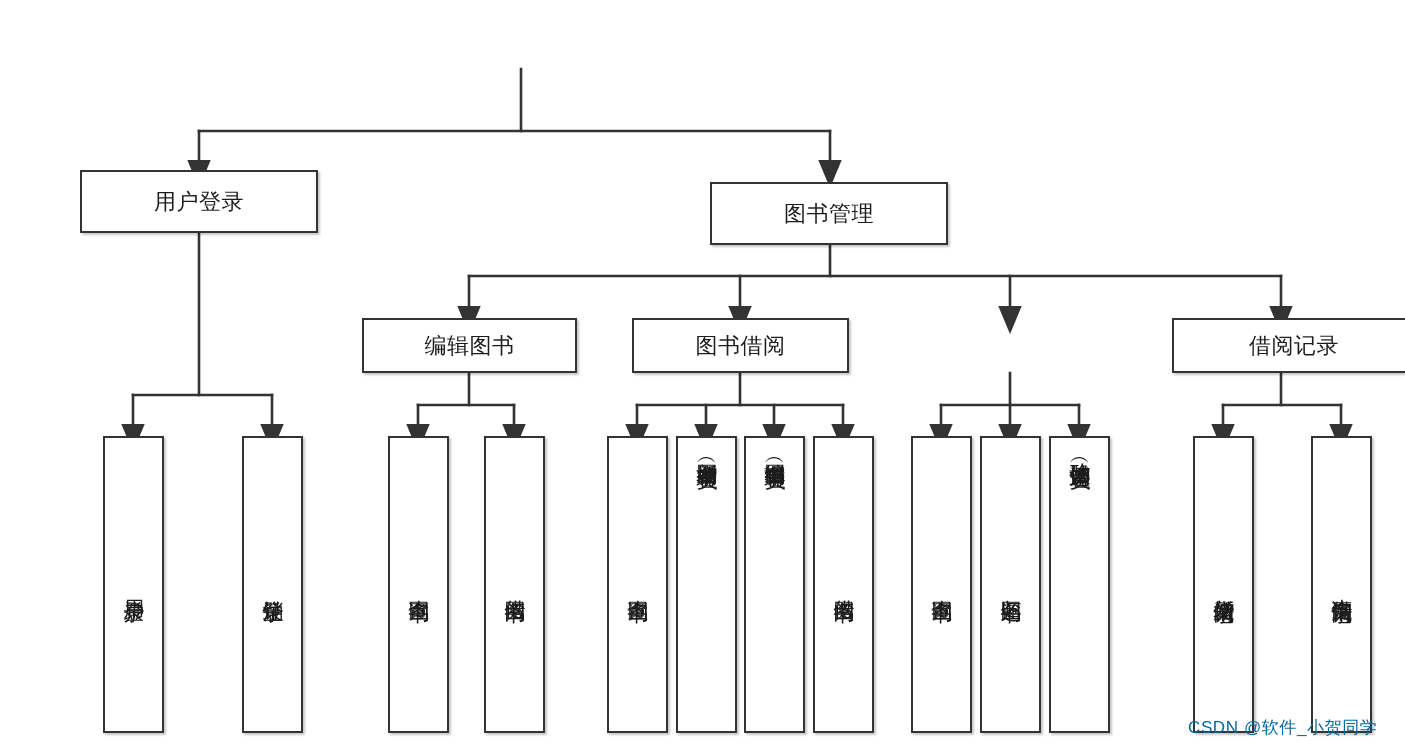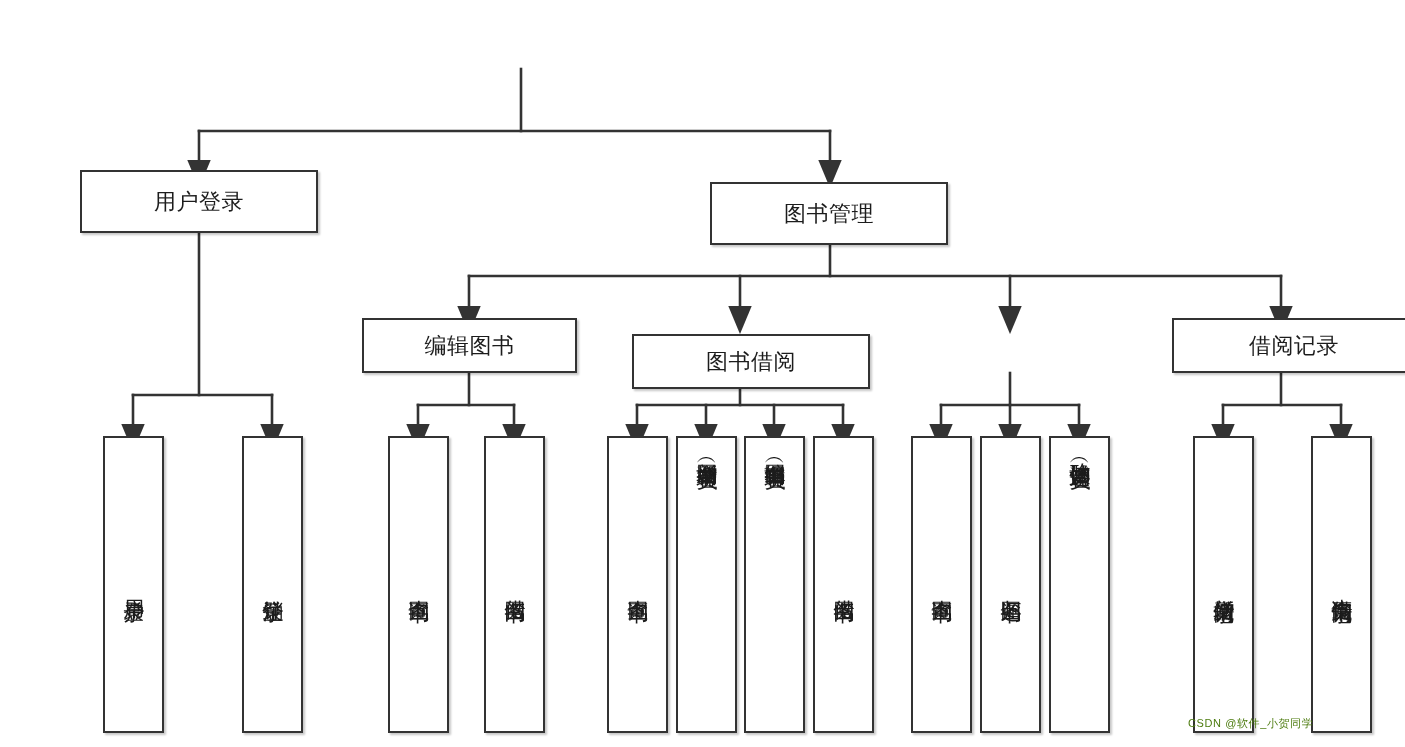--- a/index.html
+++ b/index.html
@@ -57,22 +57,22 @@
     white-space: normal;
   }
   .node.vert.centered {
     align-items: center;
     padding-top: 0;
   }
   .watermark {
     position: absolute;
     left: 1188px;
     top: 716px;
-    font-size: 11px;
-    color: #4d7c0f;
+    font-size: 17px;
+    color: #0369a1;
     letter-spacing: 0.6px;
     white-space: nowrap;
     pointer-events: none;
   }
 </style>
 </head>
 <body>
 
 <div id="canvas">
 
@@ -133,21 +133,21 @@
   <div class="node" style="left:80px; top:170px; width:238px; height:63px;">
     <span class="lbl">用户登录</span>
   </div>
   <div class="node" style="left:710px; top:170px; width:238px; height:63px;margin-top:12px;">
     <span class="lbl">图书管理</span>
   </div>
 
   <div class="node" style="left:362px; top:318px; width:215px; height:55px;">
     <span class="lbl">编辑图书</span>
   </div>
-  <div class="node" style="left:632px; top:318px; width:238px; height:55px;margin-top:16px;">
+  <div class="node" style="left:632px; top:318px; width:217px; height:55px;">
     <span class="lbl">图书借阅</span>
   </div>
   <div class="node" style="left:1172px; top:318px; width:244px; height:55px;">
     <span class="lbl">借阅记录</span>
   </div>
 
   <div class="node vert centered" style="left:103px; top:436px; width:61px; height:297px;">
     <span class="lbl">用户登录</span>
   </div>
   <div class="node vert centered" style="left:242px; top:436px; width:61px; height:297px;">

